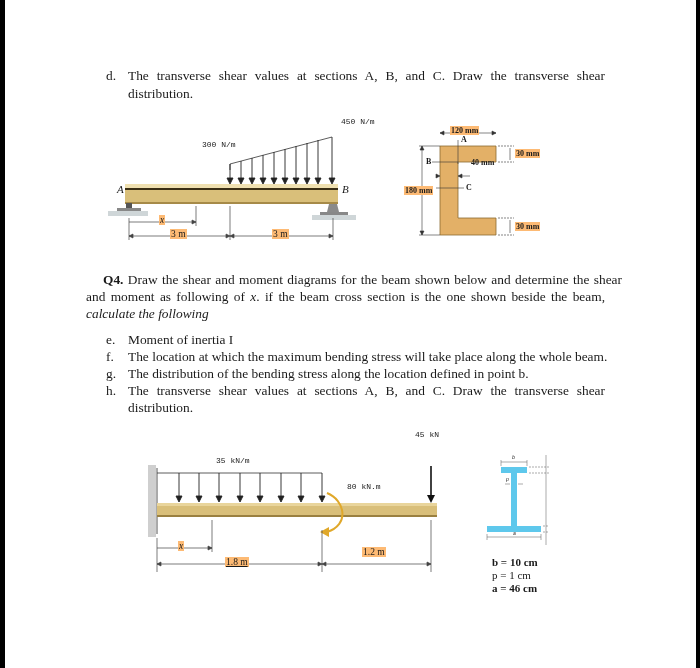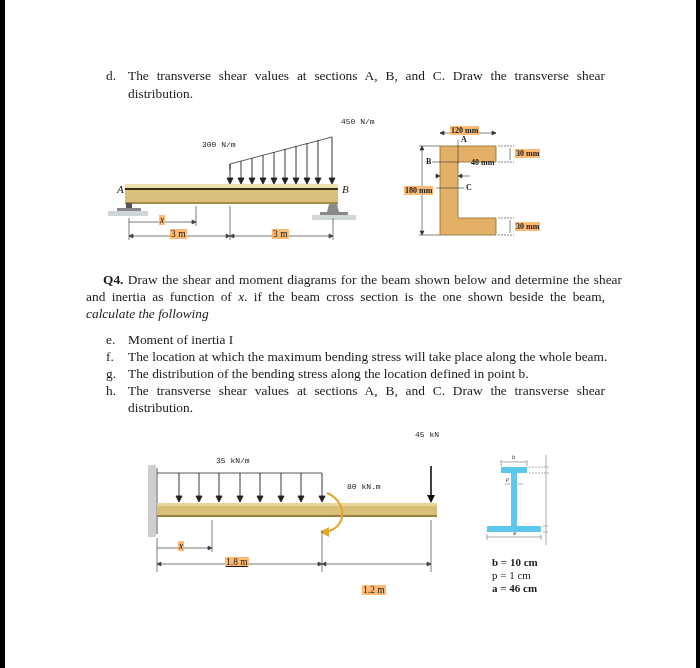--- a/index.html
+++ b/index.html
@@ -125,21 +125,21 @@
   <div class="dim" style="left:460px; top:135px; font-size:8px; font-weight:bold; background:none;">A</div>
   <div class="dim" style="left:425px; top:157px; font-size:8px; font-weight:bold; background:none;">B</div>
   <div class="dim" style="left:465px; top:183px; font-size:8px; font-weight:bold; background:none;">C</div>
   <div class="dim" style="left:470px; top:158px; font-size:8px; font-weight:bold; background:none;">40 mm</div>
   <div class="dim" style="left:404px; top:186px; font-size:8px; font-weight:bold;">180 mm</div>
   <div class="dim" style="left:515px; top:149px; font-size:8px; font-weight:bold;">30 mm</div>
   <div class="dim" style="left:515px; top:222px; font-size:8px; font-weight:bold;">30 mm</div>
 </div>
 
 <div class="t just" style="left:103px; top:271px; width:519px;"><b>Q4.</b> <span>Draw the shear and moment diagrams for the beam shown below and determine the shear</span></div>
-<div class="t just" style="left:86px; top:288px; width:519px;"><span>and inertia as function of </span><i>x</i><span>. if the beam cross section is the one shown beside the beam,</span></div>
+<div class="t just" style="left:86px; top:288px; width:519px;"><span>and moment as following of </span><i>x</i><span>. if the beam cross section is the one shown beside the beam,</span></div>
 <div class="t" style="left:86px; top:305px;font-style:italic;">calculate the following</div>
 
 <div class="t" style="left:106px; top:331px;">e.</div>
 <div class="t" style="left:128px; top:331px;">Moment of inertia I</div>
 <div class="t" style="left:106px; top:348px;">f.</div>
 <div class="t" style="left:128px; top:348px;">The location at which the maximum bending stress will take place along the whole beam.</div>
 <div class="t" style="left:106px; top:365px;">g.</div>
 <div class="t" style="left:128px; top:365px;">The distribution of the bending stress along the location defined in point b.</div>
 <div class="t" style="left:106px; top:382px;">h.</div>
 <div class="t just" style="left:128px; top:382px; width:477px;">The transverse shear values at sections A, B, and C. Draw the transverse shear</div>
@@ -193,21 +193,21 @@
       <polygon points="322,564 318,562 318,566"></polygon>
       <polygon points="322,564 326,562 326,566"></polygon>
       <polygon points="431,564 427,562 427,566"></polygon>
     </g>
   </svg>
   <div class="lbl" style="left:216px; top:456px;">35 kN/m</div>
   <div class="lbl" style="left:347px; top:482px;">80 kN.m</div>
   <div class="lbl" style="left:415px; top:430px;">45 kN</div>
   <div class="dim" style="left:178px; top:541px; font-style:italic;">x</div>
   <div class="dim" style="left:225px; top:557px;text-decoration:underline;">1.8 m</div>
-  <div class="dim" style="left:362px; top:585px;">1.2 m</div>
+  <div class="dim" style="left:362px; top:547px;">1.2 m</div>
 </div>
 
 <div>
   <svg width="700" height="668" style="left:0;top:0;">
     <path d="M501,467 L527,467 L527,473 L517,473 L517,526 L541,526 L541,532 L487,532 L487,526 L511,526 L511,473 L501,473 Z" fill="#5ec8ec"></path>
     <g stroke="#555" stroke-width="0.5" fill="#555">
       <line x1="501" y1="462" x2="527" y2="462"></line>
       <line x1="501" y1="460" x2="501" y2="466"></line>
         <line x1="527" y1="460" x2="527" y2="466"></line>
       <line x1="487" y1="537" x2="541" y2="537"></line>

